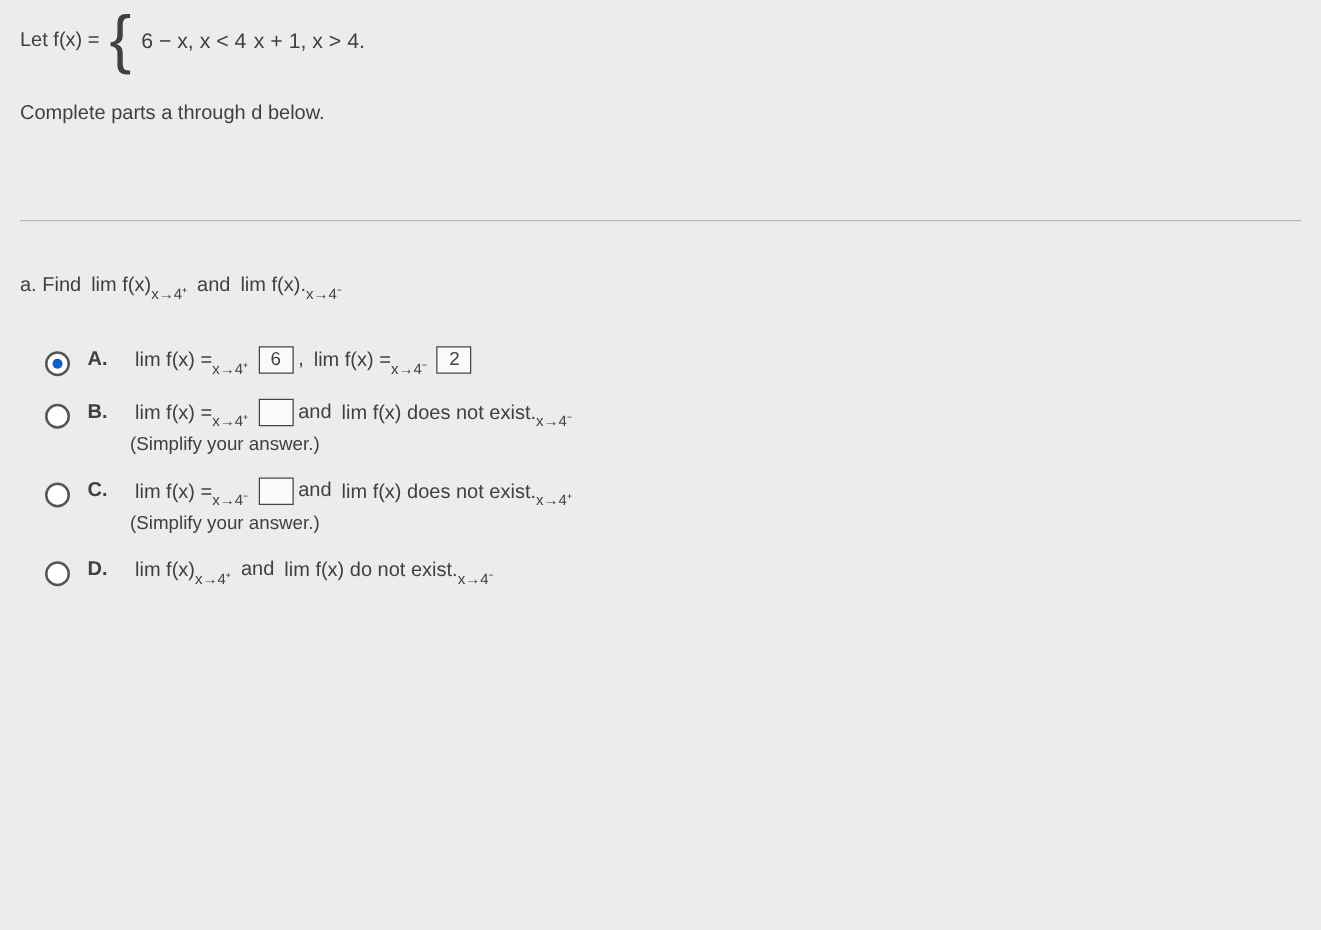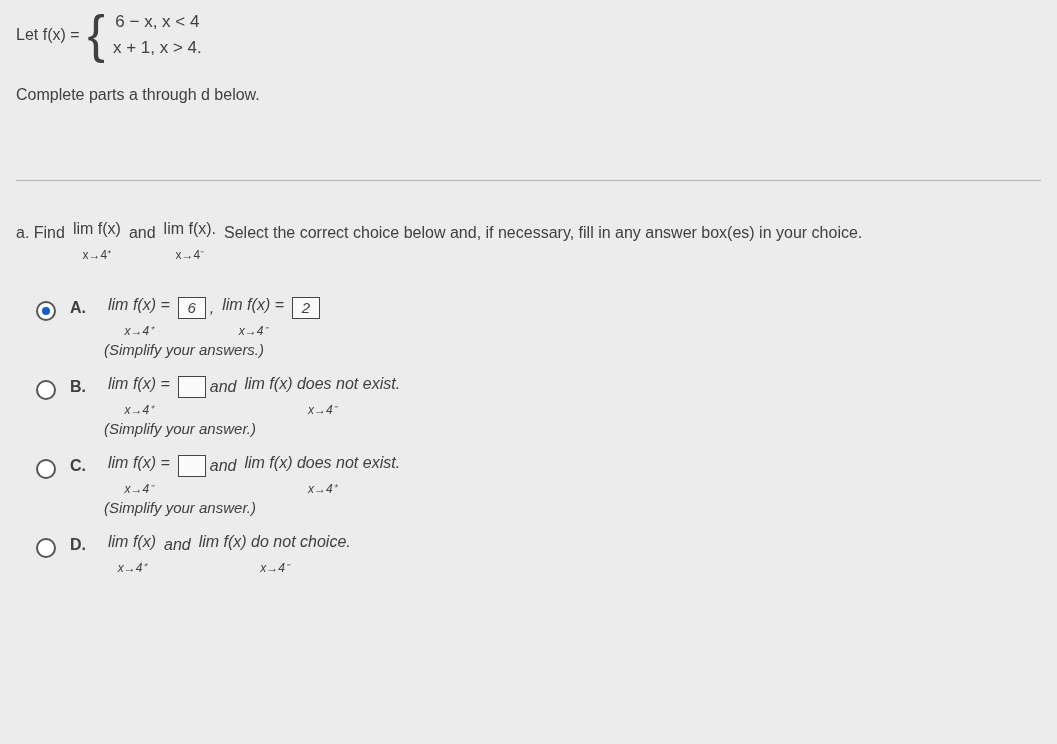--- a/index.html
+++ b/index.html
@@ -21,42 +21,42 @@
     text-align: center;
   }
   .brace {
     font-size: 52px;
     line-height: 0.8;
     font-weight: 100;
     margin: 0 2px;
   }
   .piecewise {
     display: flex;
-    flex-direction: column;
+    flex-direction: row;
     gap: 6px;
     font-size: 17px;
   }
   .instruction {
     margin-bottom: 76px;
   }
   .divider {
     border: none;
     border-top: 1px solid #b5b5b5;
     margin: 0 0 40px 0;
   }
   .part-a-question {
     display: flex;
     align-items: flex-start;
     gap: 4px;
     margin-bottom: 36px;
     line-height: 1.3;
   }
   .limit-block {
     display: inline-flex;
-    flex-direction: column;
+    flex-direction: row;
     align-items: center;
     line-height: 1;
     margin: 0 4px;
     vertical-align: top;
   }
   .limit-block .lim-top { font-size: 16px; }
   .limit-block .lim-sub { font-size: 12px; margin-top:12px;}
   .options {
     margin-left: 20px;
   }
@@ -87,21 +87,20 @@
   }
   .option-letter {
     font-weight: bold;
     min-width: 20px;
     margin-top:2px;
   }
   .option-body {
     display:flex;
     flex-direction:column;
     gap:2px;
-    font-style:italic;
   }
   .option-line {
     display:flex;
     align-items:flex-start;
     flex-wrap:wrap;
     gap:4px;
   }
   .answer-box {
     border: 1px solid #444;
     min-width: 18px;
@@ -138,21 +137,20 @@
   <span class="flow-text">a. Find</span>
   <span class="limit-block">
     <span class="lim-top">lim  f(x)</span>
     <span class="lim-sub">x→4⁺</span>
   </span>
   <span class="flow-text">and</span>
   <span class="limit-block">
     <span class="lim-top">lim  f(x).</span>
     <span class="lim-sub">x→4⁻</span>
   </span>
-  <span class="flow-text">Select the correct choice below and, if necessary, fill in any answer box(es) in your choice.</span>
 </div>
 
 <div class="options">
 
   <div class="option-row">
     <div class="radio selected"></div>
     <div class="option-letter">A.</div>
     <div class="option-body">
       <div class="option-line">
         <span class="limit-block">
@@ -160,21 +158,20 @@
           <span class="lim-sub">x→4⁺</span>
         </span>
         <span class="answer-box">6</span>
         <span class="flow-text">,</span>
         <span class="limit-block">
           <span class="lim-top">lim  f(x) =</span>
           <span class="lim-sub">x→4⁻</span>
         </span>
         <span class="answer-box">2</span>
       </div>
-      <div class="hint">(Simplify your answers.)</div>
     </div>
   </div>
 
   <div class="option-row">
     <div class="radio"></div>
     <div class="option-letter">B.</div>
     <div class="option-body">
       <div class="option-line">
         <span class="limit-block">
           <span class="lim-top">lim  f(x) =</span>
@@ -215,20 +212,20 @@
     <div class="radio"></div>
     <div class="option-letter">D.</div>
     <div class="option-body">
       <div class="option-line">
         <span class="limit-block">
           <span class="lim-top">lim  f(x)</span>
           <span class="lim-sub">x→4⁺</span>
         </span>
         <span class="flow-text">and</span>
         <span class="limit-block">
-          <span class="lim-top">lim  f(x) do not choice.</span>
+          <span class="lim-top">lim  f(x) do not exist.</span>
           <span class="lim-sub">x→4⁻</span>
         </span>
       </div>
     </div>
   </div>
 
 </div>
 
 </body></html>

